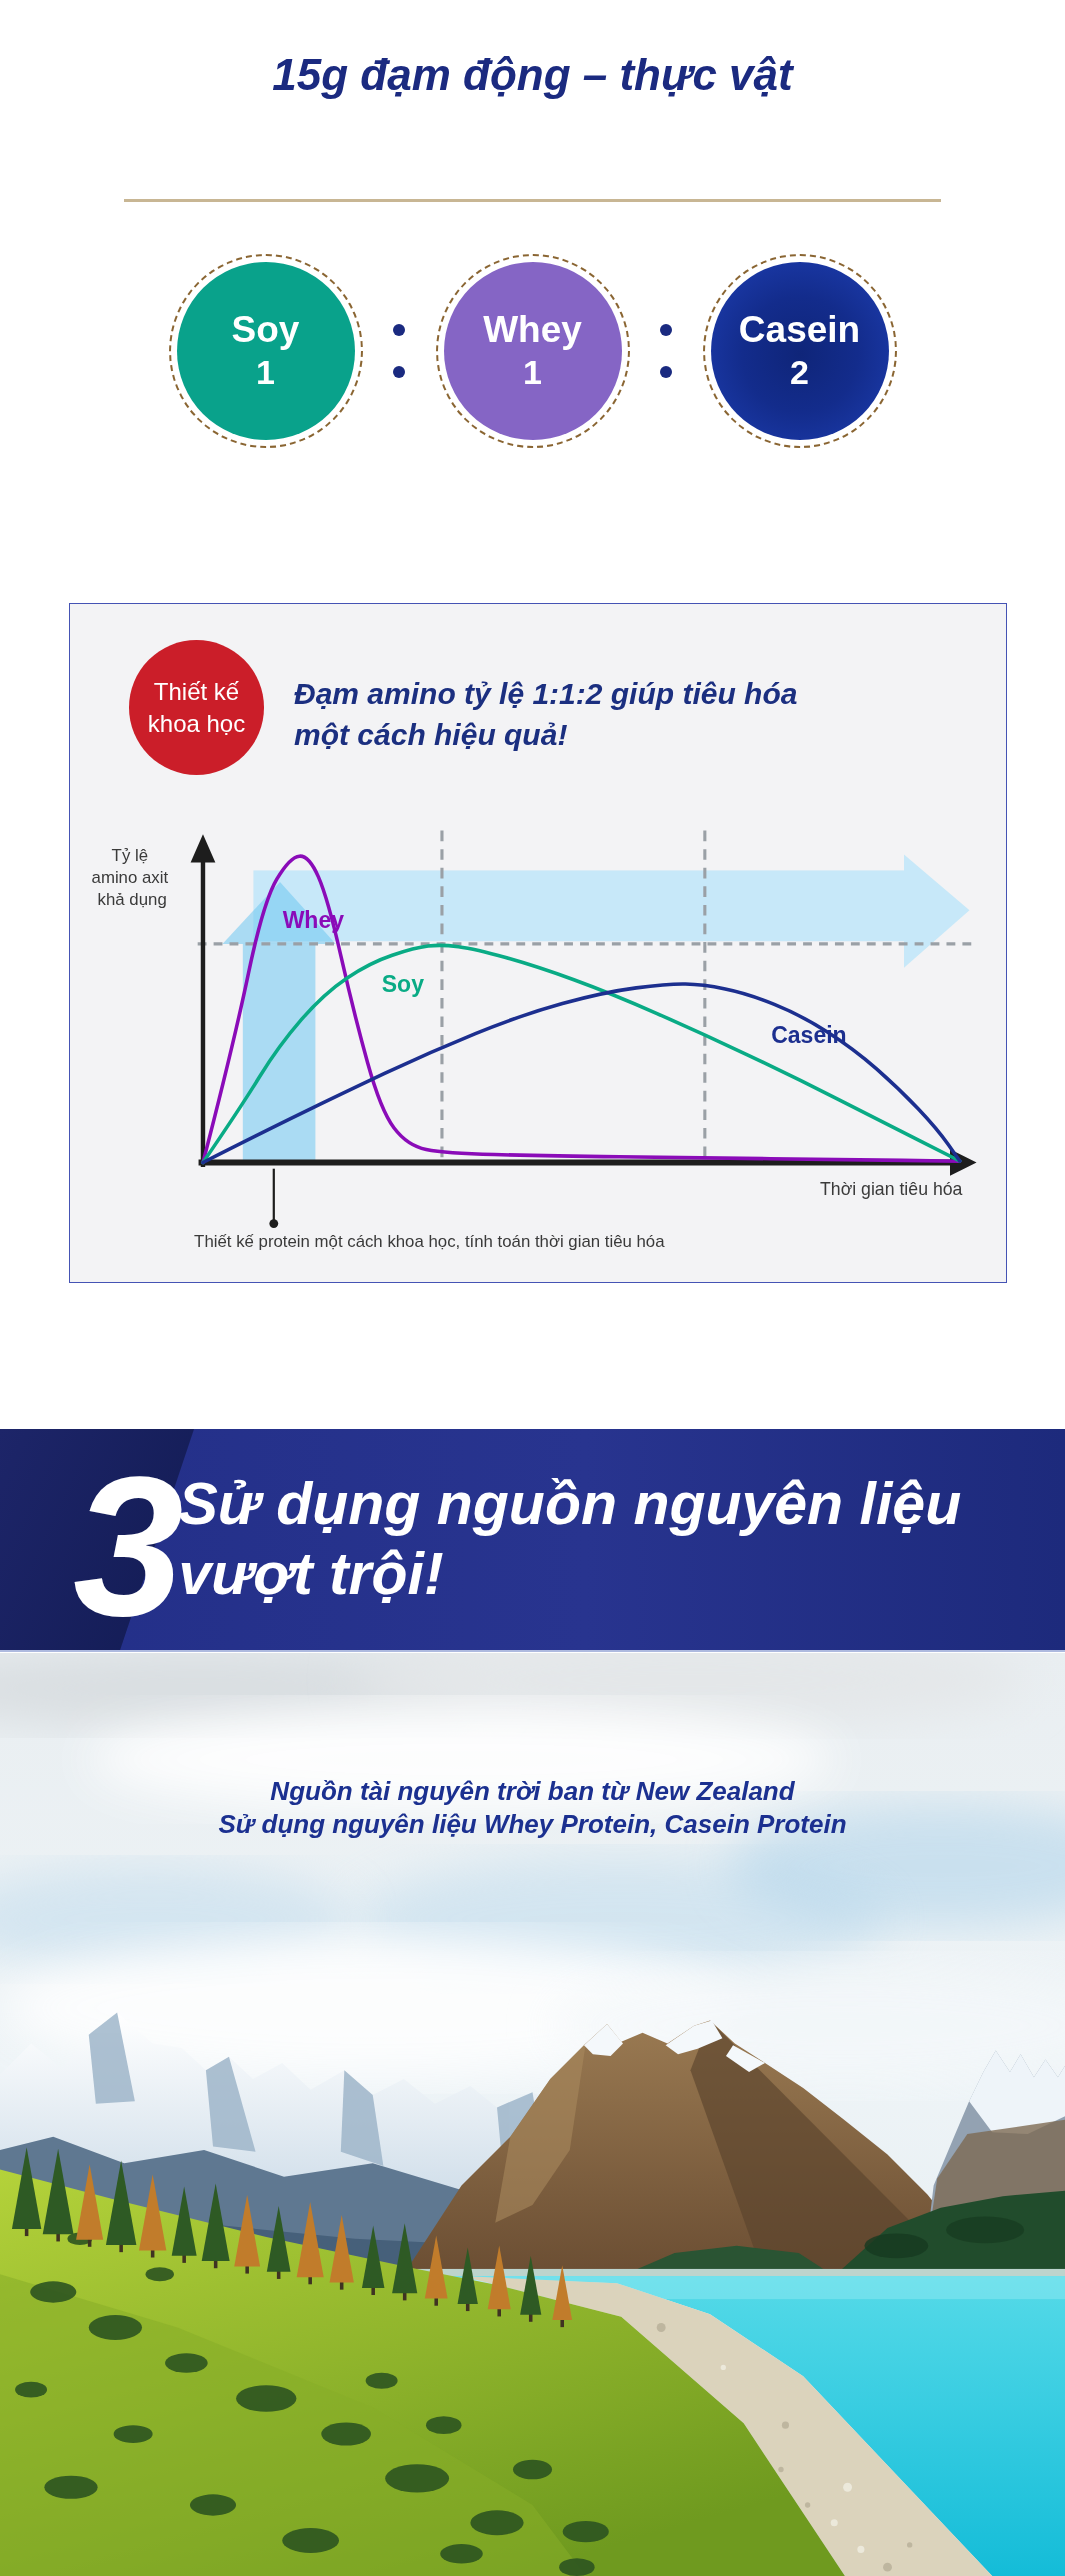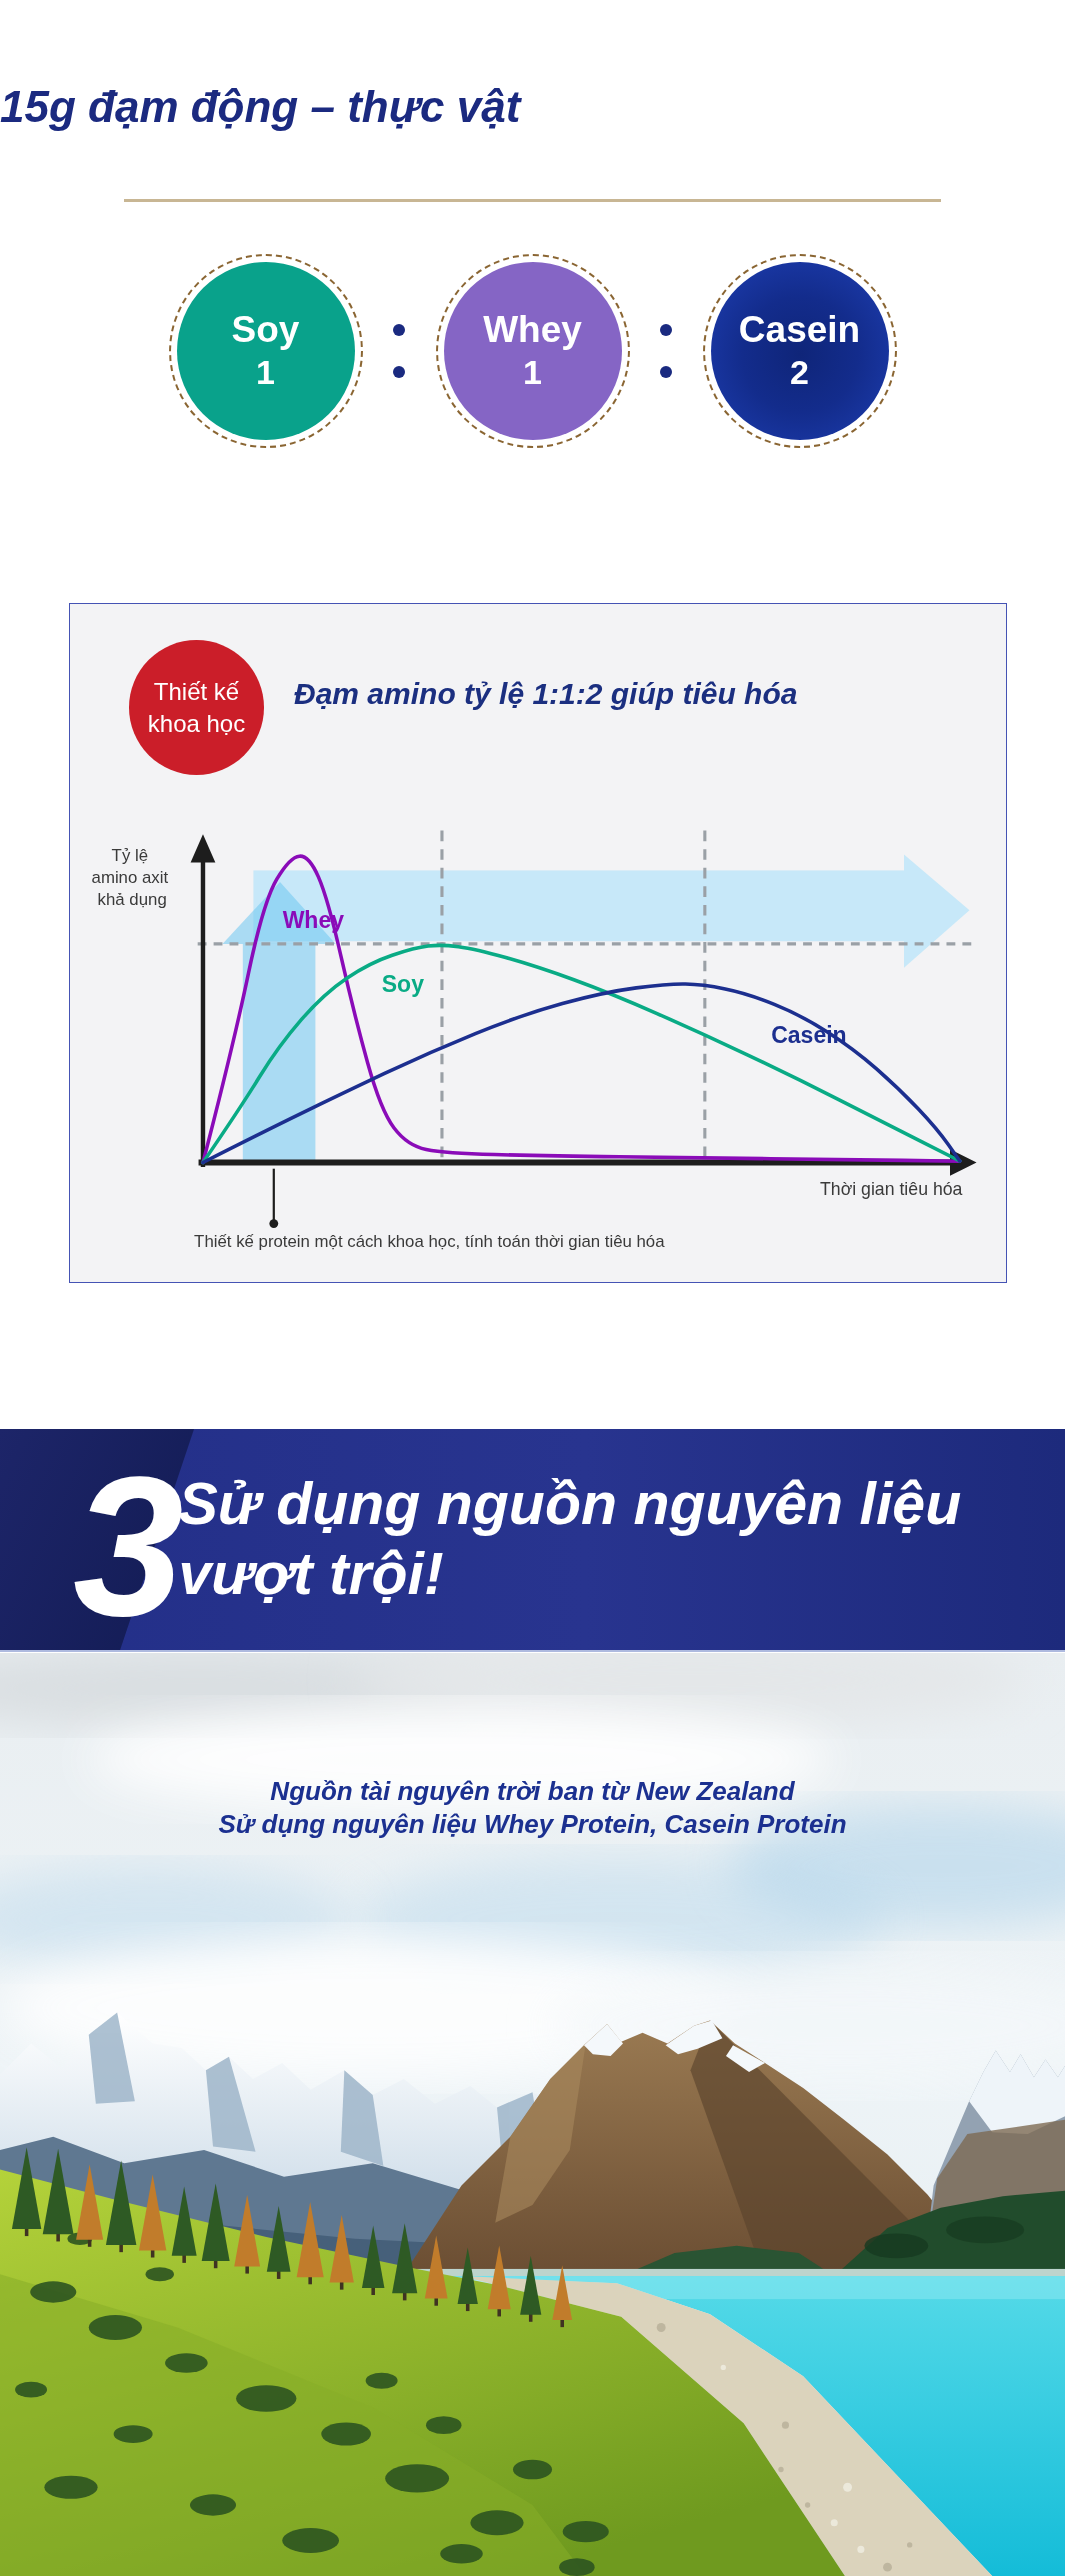--- a/index.html
+++ b/index.html
@@ -1,20 +1,20 @@
 <!DOCTYPE html>
 <html style="font-size:14px"><head>
 <meta charset="utf-8">
 <style>
   html,body{margin:0;padding:0;background:#ffffff;}
   .page{position:relative;width:1065px;height:2576px;background:#fff;overflow:hidden;
         font-family:"Liberation Sans",sans-serif;}
   
-  .title{position:absolute;top:46px;left:0;width:1065px;
-         font-size:44px;line-height:1.32;font-weight:bold;font-style:italic;color:#1b2a80;margin-top:32px;}
+  .title{position:absolute;top:46px;left:0;width:1065px;text-align:center;
+         font-size:44px;line-height:1.32;font-weight:bold;font-style:italic;color:#1b2a80;}
   .divider{position:absolute;top:199px;left:124px;width:817px;height:2.7px;background:#c8b694;}
   
   .ratio-row{position:absolute;top:262px;left:0;width:1065px;display:flex;justify-content:center;align-items:center;}
   .circle{position:relative;width:178px;height:178px;border-radius:50%;
           display:flex;flex-direction:column;justify-content:center;align-items:center;color:#fff;}
   .circle .ring{position:absolute;inset:-8px;border:2.7px dashed #8a6532;border-radius:50%;}
   .circle .nm{font-size:37px;font-weight:bold;line-height:1.15;}
   .circle .val{font-size:34px;font-weight:bold;line-height:1.2;}
   .colon{width:89px;display:flex;flex-direction:column;align-items:center;gap:30px;}
   .colon i{width:12.4px;height:12.4px;border-radius:50%;background:#1a2a80;}
@@ -129,20 +129,21 @@
         <circle cx="230" cy="700" r="5" fill="#1d1d1d"></circle>
       </g>
       <text x="140" y="726" font-size="19" fill="#3a3a3a">Thiết kế protein một cách khoa học, tính toán thời gian tiêu hóa</text>
     </svg>
     <div class="badge" style="background:#cb1e29;">
       <span>Thiết kế</span>
       <span>khoa học</span>
     </div>
     <div class="card-heading">
       <div>Đạm amino tỷ lệ 1:1:2 giúp tiêu hóa</div>
+      <div>một cách hiệu quả!</div>
     </div>
   </div>
 
   <div class="banner">
     <div class="stripe"></div>
     <div class="banner-inner">
       <div class="banner-number">3</div>
       <div class="banner-text">
         <div>Sử dụng nguồn nguyên liệu</div>
         <div>vượt trội!</div>

